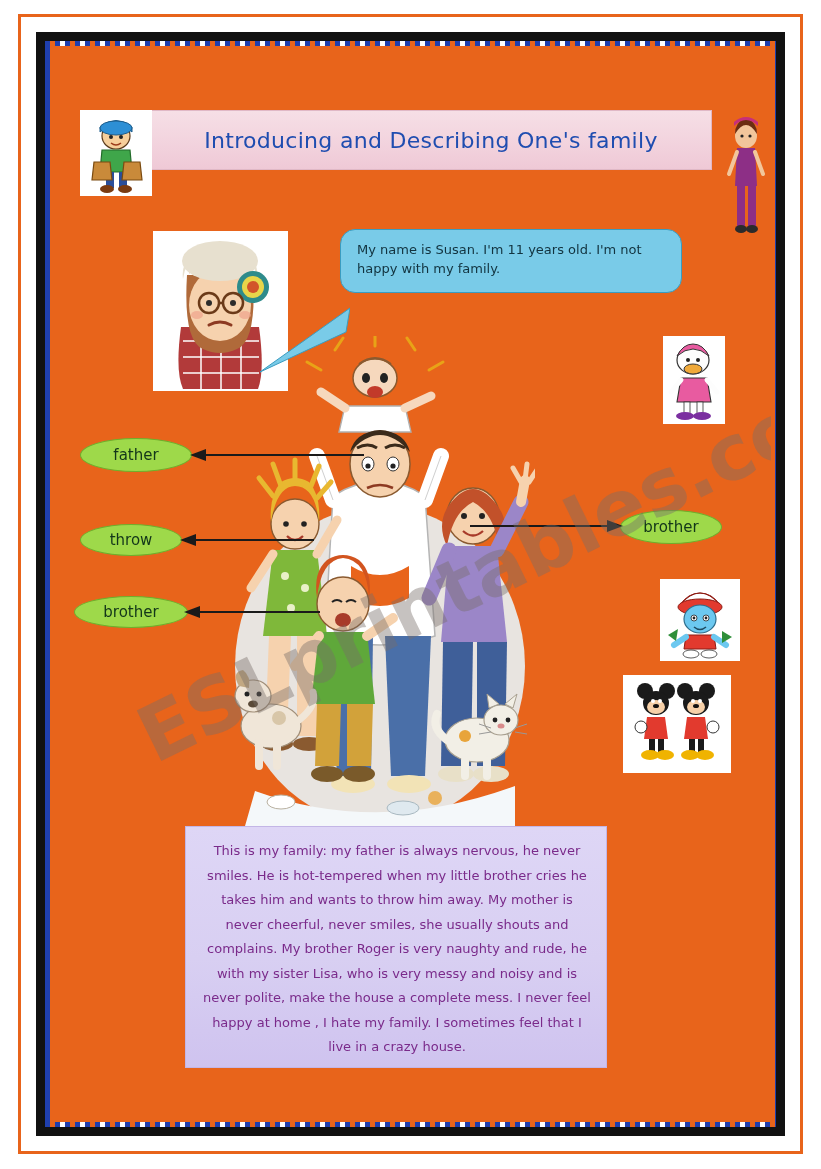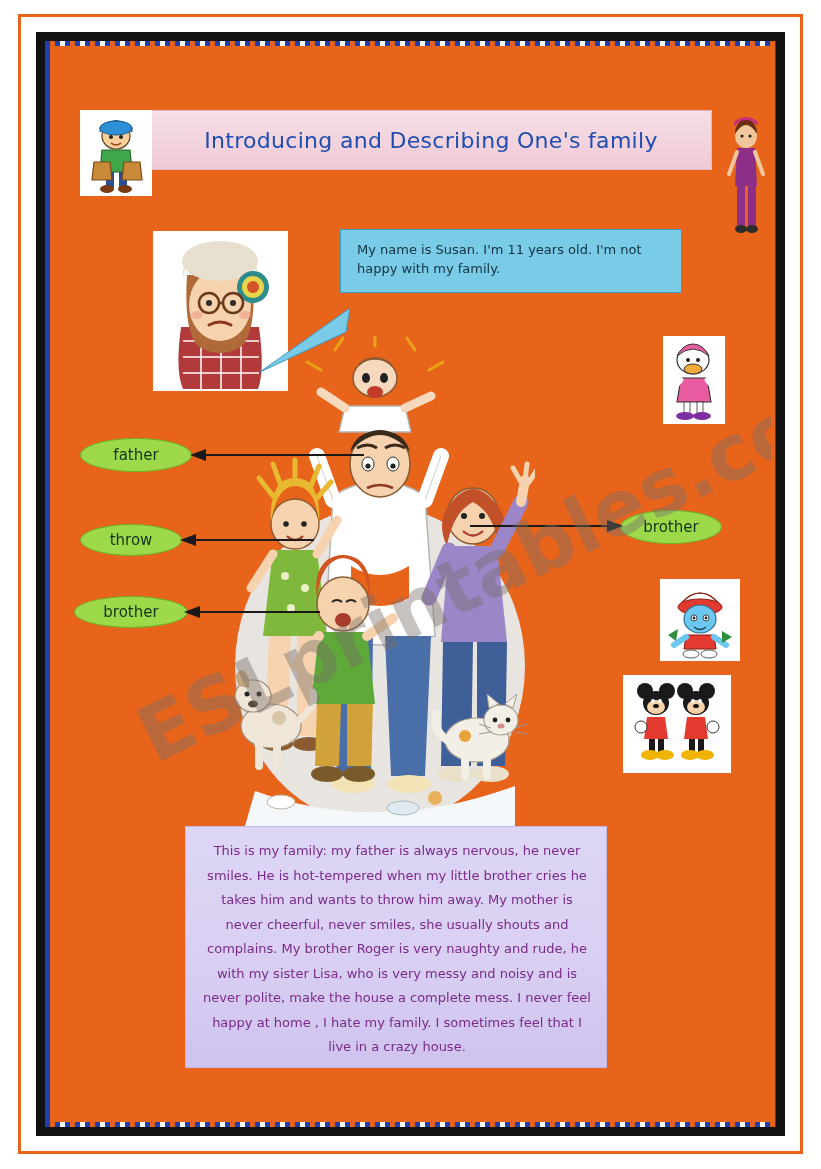--- a/index.html
+++ b/index.html
@@ -106,21 +106,21 @@
 
   
   .bubble {
     position: absolute;
     left: 290px;
     top: 183px;
     width: 340px;
     height: 62px;
     background: #79cbe8;
     border: 1px solid #3a9cc0;
-    border-radius: 0;
+    border-radius: 15px;
   }
   .bubble-text {
     position: absolute;
     left: 16px;
     top: 10px;
     width: 310px;
     font-family: "DejaVu Sans", sans-serif;
     font-size: 13px;
     color: #12333f;
     line-height: 19px;

